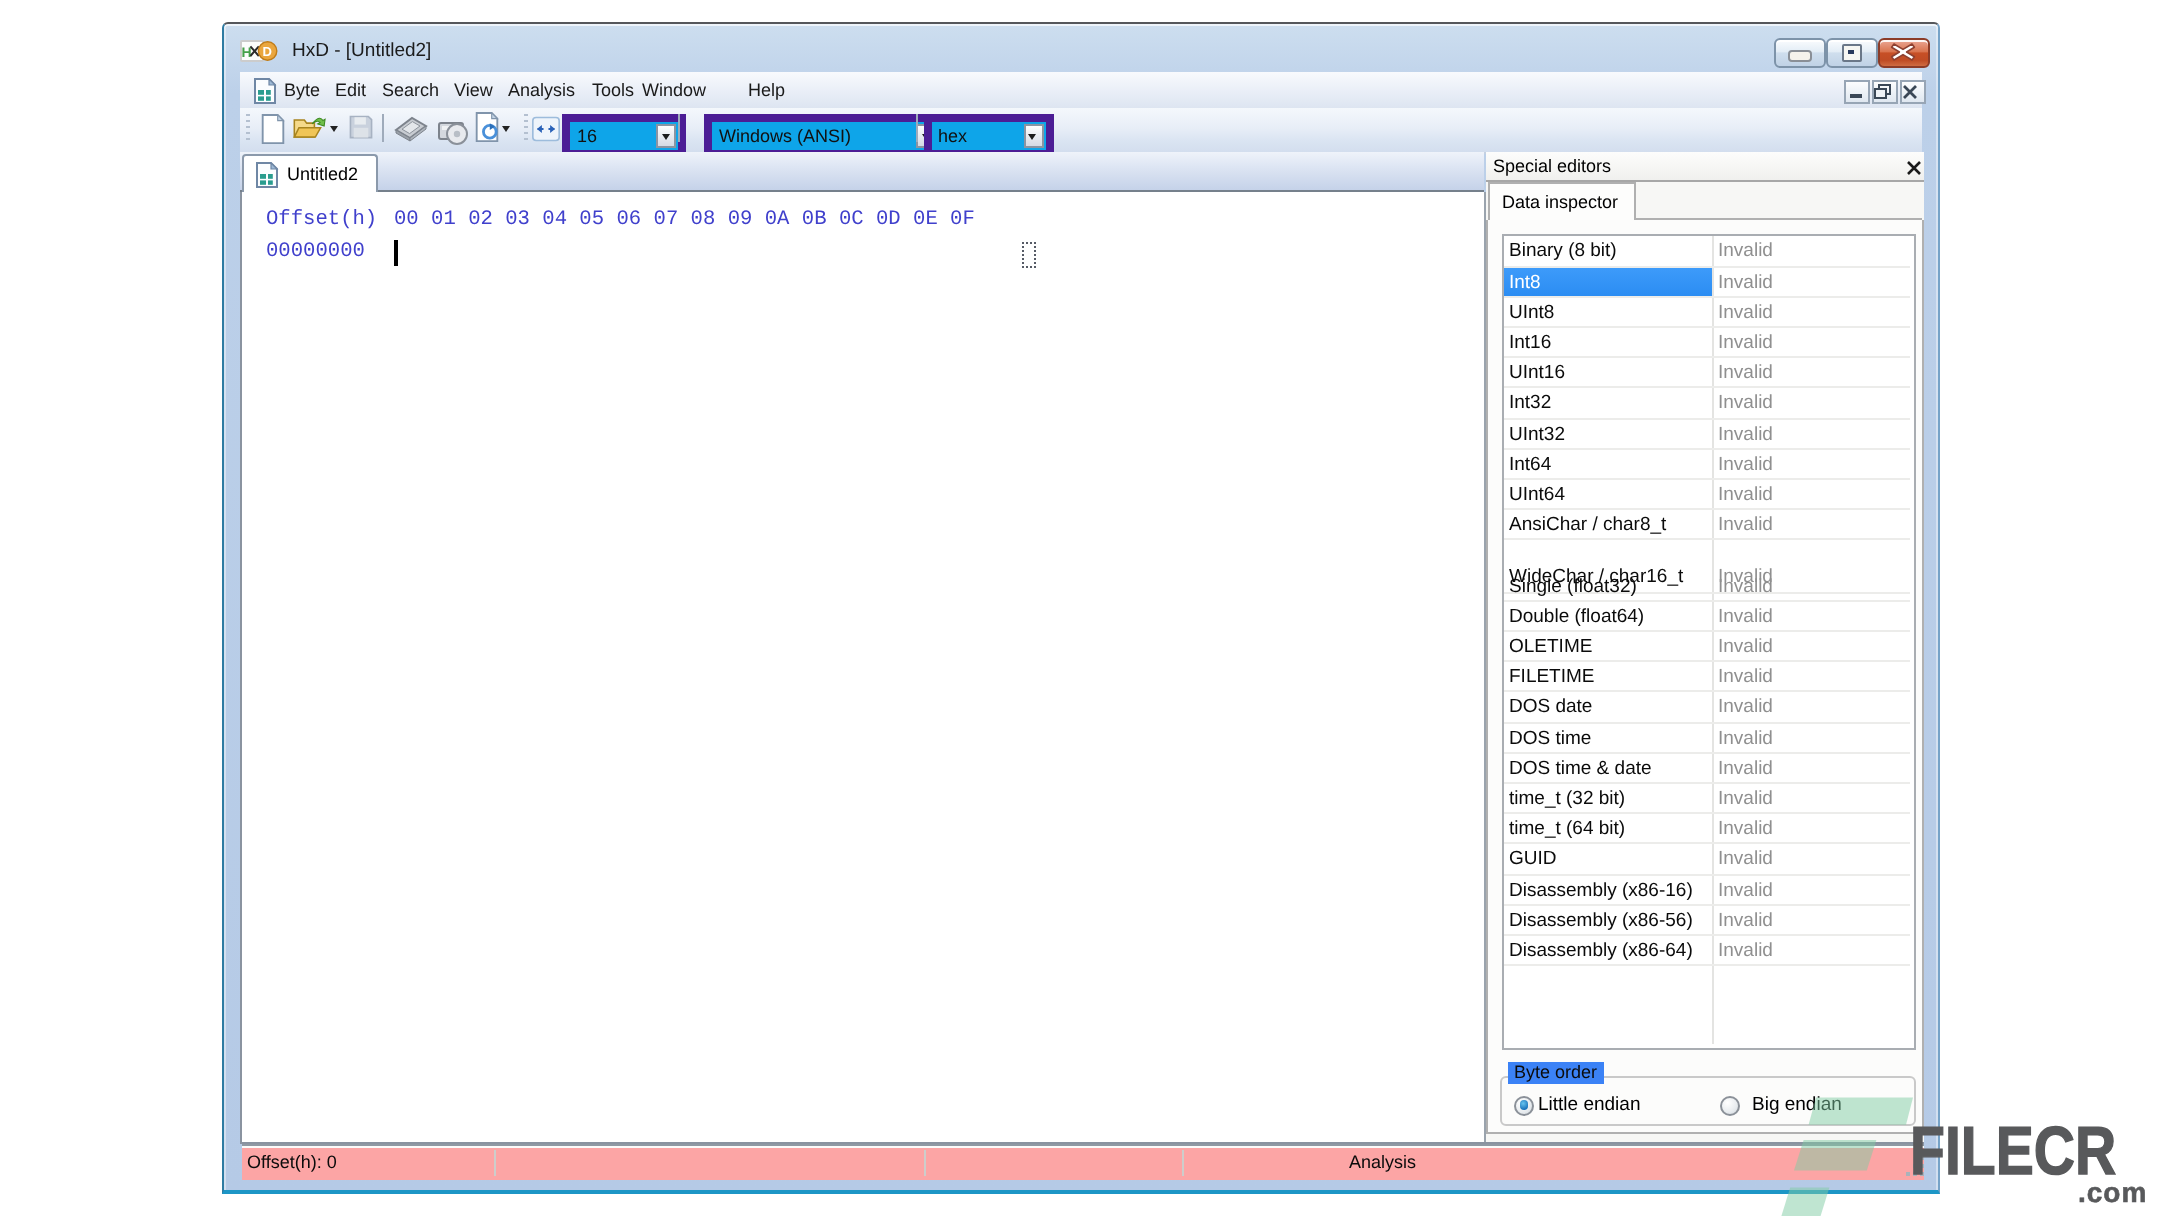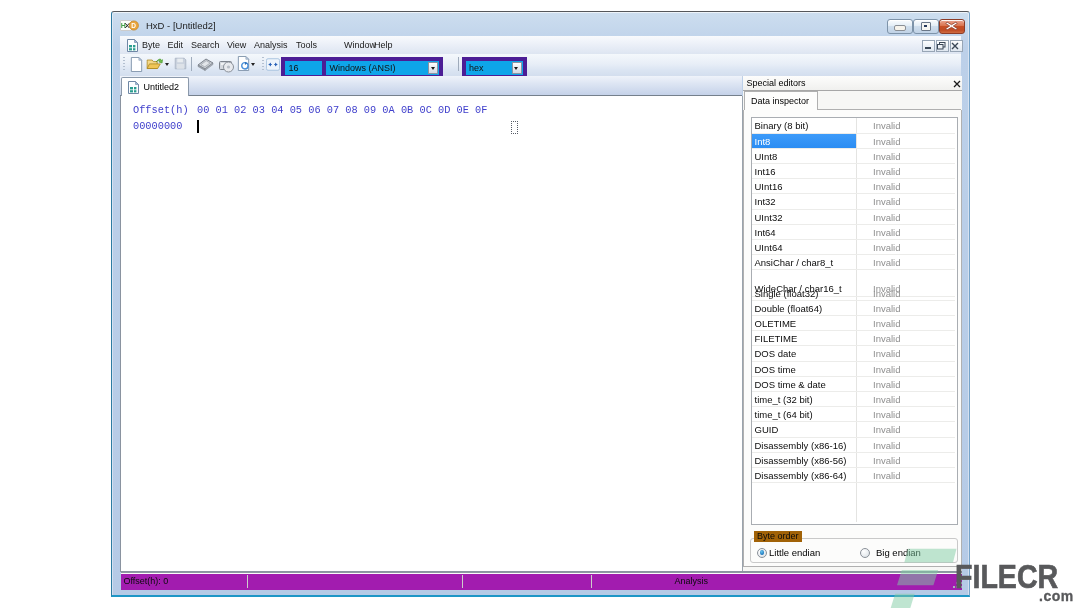--- a/index.html
+++ b/index.html
@@ -51,33 +51,33 @@
 #phead{position:absolute;left:0;top:0;width:219px;height:14px;
   background:linear-gradient(180deg,#fdfdfc,#f0f0ee);border-bottom:1px solid #a7a7a7;}
 #ptab{position:absolute;left:0.5px;top:15px;width:72px;height:19px;background:#fdfdfc;
   border:1px solid #b0b0b0;border-bottom:none;}
 #ppage{position:absolute;left:0px;top:34px;width:217px;height:456px;background:#fcfcfb;border:1px solid #b0b0b0;border-top:none;}
 #ppage:before{content:"";position:absolute;left:73px;top:-1px;right:0;height:1px;background:#b0b0b0;}
 #dlist{position:absolute;left:7px;top:7.4px;width:205px;height:406px;background:#fff;border:1px solid #a9adb2;}
 .drow{position:absolute;left:0;width:203px;height:15.2px;}
 .drow:after{content:"";position:absolute;left:0;right:0;bottom:0;height:1px;background:#ececea;}
 .dname{position:absolute;left:2.5px;top:0;height:15px;line-height:15px;font-size:9.5px;color:#0b0b0b;white-space:nowrap;}
-.dval{position:absolute;left:121px;top:0;height:15px;line-height:15px;font-size:9.5px;color:#8f8f8f;}
+.dval{position:absolute;left:107px;top:0;height:15px;line-height:15px;font-size:9.5px;color:#8f8f8f;}
 .dsel{position:absolute;left:0;top:0;width:104px;height:15.2px;background:linear-gradient(180deg,#3d9bfa,#2a8cf2);}
 .coldiv{position:absolute;left:104px;top:0;width:1px;height:404px;background:#e4e4e2;}
 
 #bogroup{position:absolute;left:5.5px;top:428px;width:206px;height:23px;border:1px solid #c9c9c9;border-radius:3px;}
-#bolabel{position:absolute;left:10px;top:420.5px;font-size:9px;background:#a16207;padding:0 3px;color:#0b0b0b;line-height:11px;}
+#bolabel{position:absolute;left:10px;top:420.5px;font-size:9px;background:#3b82f6;padding:0 3px;color:#0b0b0b;line-height:11px;}
 .radio{position:absolute;width:8px;height:8px;border-radius:50%;border:1px solid #8b9199;
   background:radial-gradient(circle at 35% 30%,#ffffff 0%,#e8ecef 60%,#cfd6dc 100%);}
 .radio.sel:after{content:"";position:absolute;left:1.8px;top:1.8px;width:4.5px;height:4.5px;border-radius:50%;
   background:radial-gradient(circle at 40% 35%,#66c3ee,#1d76bd 70%);}
 .rlabel{position:absolute;font-size:9.5px;color:#000;line-height:12px;white-space:nowrap;}
 
-#statusbar{left:121px;top:572px;width:841px;height:18px;background:#a21caf;
+#statusbar{left:121px;top:572px;width:841px;height:18px;background:#fca5a5;
   border-top:1px solid #8f99a3;box-sizing:border-box;box-shadow:inset 0 1px 0 #fbfbfa;}
 .sdiv{position:absolute;top:2px;width:1px;height:13px;background:#cdcdcb;}
 .stext{position:absolute;top:0;height:17px;line-height:17px;font-size:9px;color:#0b0b0b;}
 
 #wmtext{left:955px;top:563px;font-size:34px;font-weight:bold;color:#58595b;-webkit-text-stroke:0.7px #58595b;
   transform:scaleX(0.84);transform-origin:0 0;letter-spacing:0px;line-height:27px;}
 #wmcom{left:1039px;top:591px;font-size:14px;font-weight:bold;color:#58595b;-webkit-text-stroke:0.3px #58595b;letter-spacing:0.5px;line-height:11px;}
 </style>
 </head>
 <body>
@@ -111,21 +111,21 @@
   <rect x="3" y="9.2" width="3" height="2.2" fill="#2a9d8f"></rect>
   <rect x="7" y="9.2" width="2.4" height="2.2" fill="#2a9d8f"></rect>
 </svg>
 <div class="abs" id="menuitems" style="left:0;top:36px;width:1080px;height:18px;">
   <span class="mi" style="left:142px;">Byte</span>
   <span class="mi" style="left:167.5px;">Edit</span>
   <span class="mi" style="left:191px;">Search</span>
   <span class="mi" style="left:227px;text-align:right;">View</span>
   <span class="mi" style="left:254px;">Analysis</span>
   <span class="mi" style="left:296px;">Tools</span>
-  <span class="mi" style="left:344px;">Window</span>
+  <span class="mi" style="left:321px;">Window</span>
   <span class="mi" style="left:374px;">Help</span>
 </div>
 
 <div class="abs mdib" style="left:922px;"></div>
 <div class="abs mdib" style="left:935.5px;"></div>
 <div class="abs mdib" style="left:949.5px;"></div>
 <div class="abs" style="left:924.5px;top:46.5px;width:6px;height:2px;background:#3a4756;"></div>
 <svg class="abs" style="left:937px;top:41.5px" width="9" height="8" viewBox="0 0 9 8">
   <rect x="2.5" y="0.5" width="5.5" height="4.5" fill="none" stroke="#3a4756"></rect>
   <rect x="0.5" y="2.5" width="5.5" height="4.5" fill="#eef2f6" stroke="#3a4756"></rect>
@@ -182,21 +182,21 @@
 <svg class="abs" style="left:265.5px;top:58px" width="14" height="13" viewBox="0 0 17 15">
   <rect x="0.5" y="0.5" width="16" height="14" rx="2" fill="#eef4fb" stroke="#9dbcdc"></rect>
   <path d="M7 7.5 L3.4 7.5 M13.6 7.5 L10 7.5" stroke="#2a62b8" stroke-width="1.2"></path>
   <path d="M3 7.5 l3-2.4 v4.8 z M14 7.5 l-3-2.4 v4.8 z" fill="#2a62b8"></path>
 </svg>
 <div class="abs combofield" style="left:281px;width:54px;">
   <span class="combotext">16</span>
     <span class="ddbtn"></span>
 </div>
 <div class="abs tsep" style="left:338.5px;"></div>
-<div class="abs combofield" style="left:322px;width:113px;">
+<div class="abs combofield" style="left:352px;width:113px;">
   <span class="combotext">Windows (ANSI)</span>
     <span class="ddbtn"></span>
 </div>
 <div class="abs tsep" style="left:458px;"></div>
 <div class="abs combofield" style="left:461.5px;width:57px;">
   <span class="combotext">hex</span>
     <span class="ddbtn"></span>
 </div>
 
 <div class="abs" id="tabstrip"></div>

